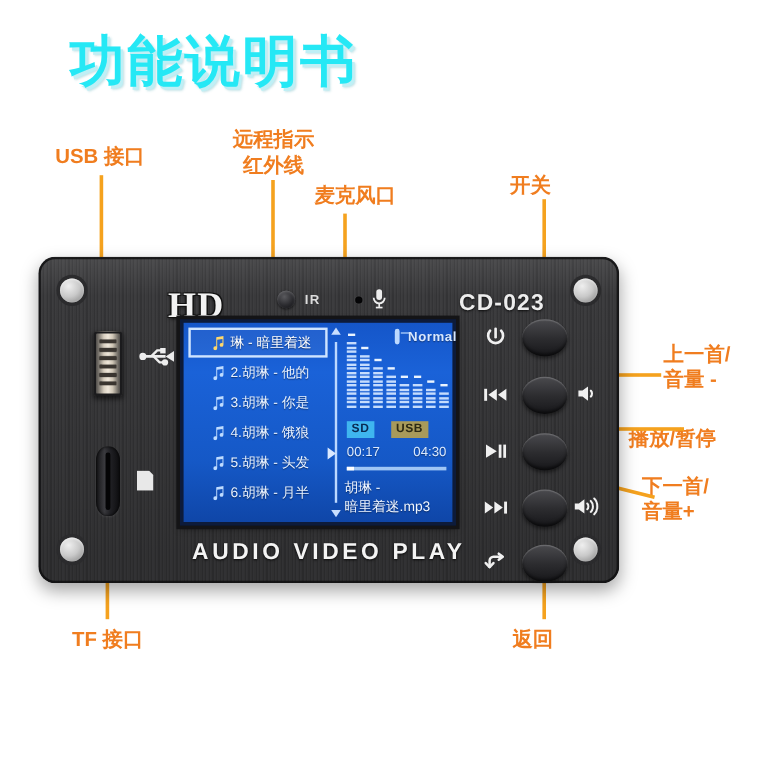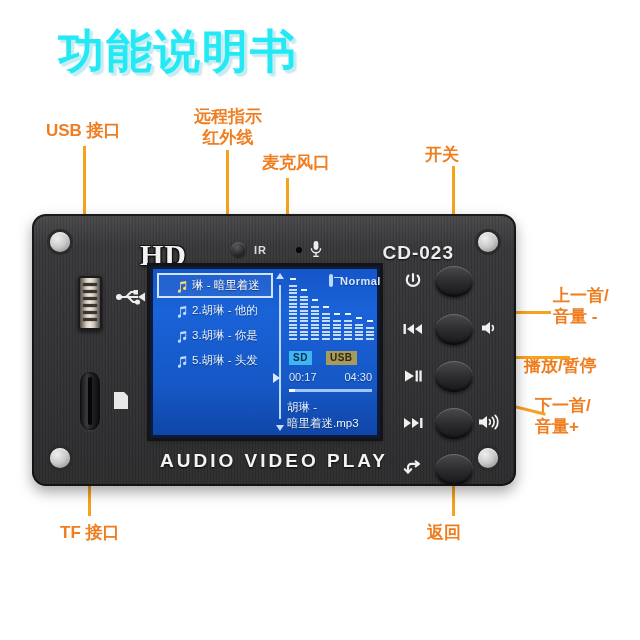--- a/index.html
+++ b/index.html
@@ -231,21 +231,37 @@
                 </svg>
             </span>
             <span class="t">3.胡琳 - 你是</span>
           </div>
           <div class="song">
             <span class="note">
               <svg viewBox="0 0 11 13" width="11" height="13">
                   <path d="M4 11.2a1.6 1.6 0 1 1-1.6-1.6c.3 0 .6.1.8.2V2.1l6-1.1v7.4a1.6 1.6 0 1 1-1.6-1.6c.3 0 .6.1.8.2V3.4L4 4.2z" fill="#bfdcff"></path>
                 </svg>
             </span>
+            <span class="t">4.胡琳 - 饿狼</span>
+          </div>
+          <div class="song">
+            <span class="note">
+              <svg viewBox="0 0 11 13" width="11" height="13">
+                  <path d="M4 11.2a1.6 1.6 0 1 1-1.6-1.6c.3 0 .6.1.8.2V2.1l6-1.1v7.4a1.6 1.6 0 1 1-1.6-1.6c.3 0 .6.1.8.2V3.4L4 4.2z" fill="#bfdcff"></path>
+                </svg>
+            </span>
             <span class="t">5.胡琳 - 头发</span>
+          </div>
+          <div class="song">
+            <span class="note">
+              <svg viewBox="0 0 11 13" width="11" height="13">
+                  <path d="M4 11.2a1.6 1.6 0 1 1-1.6-1.6c.3 0 .6.1.8.2V2.1l6-1.1v7.4a1.6 1.6 0 1 1-1.6-1.6c.3 0 .6.1.8.2V3.4L4 4.2z" fill="#bfdcff"></path>
+                </svg>
+            </span>
+            <span class="t">6.胡琳 - 月半</span>
           </div>
         </div>
 
         <div class="scrollcol">
           <div class="arw up"></div>
           <div class="bar"></div>
           <div class="arw dn"></div>
         </div>
         <div class="cursor-r"></div>
 

